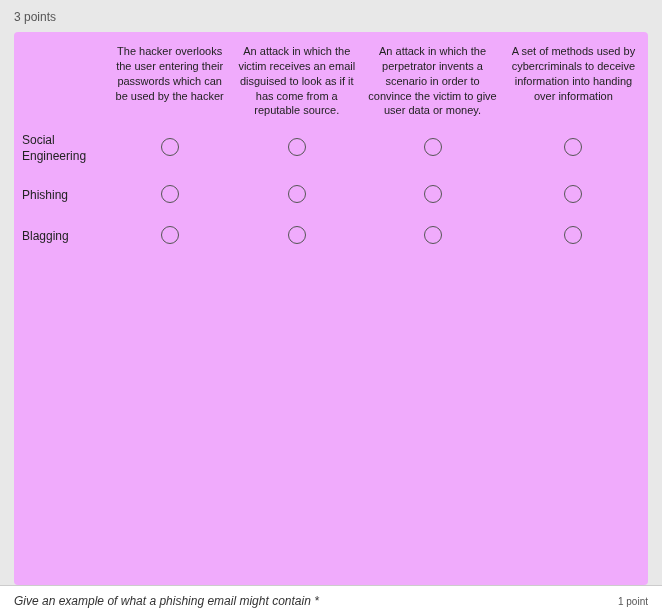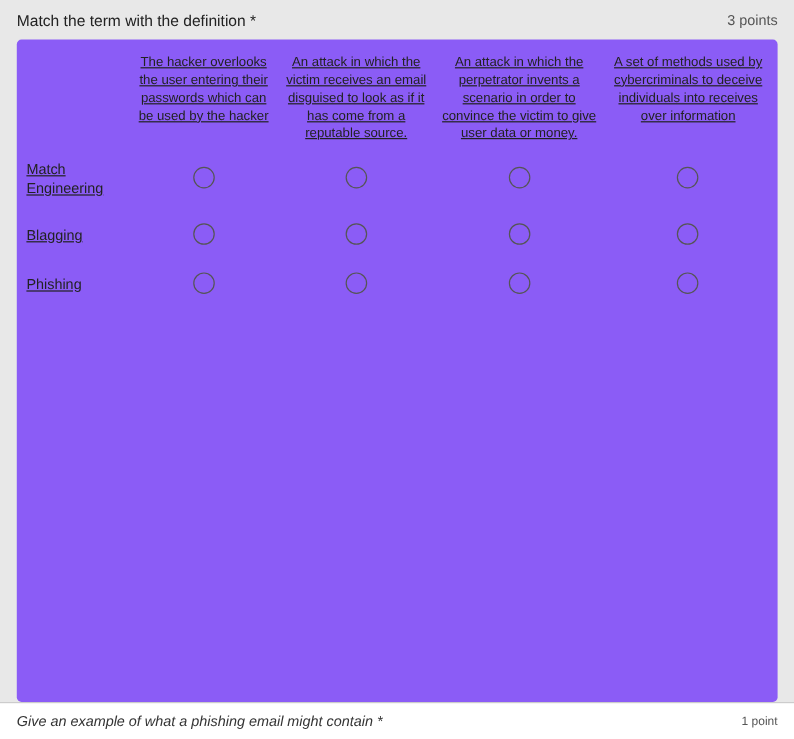--- a/index.html
+++ b/index.html
@@ -38,25 +38,24 @@
       font-size: 13px;
       color: #222;
     }
 
     .points-label {
       font-size: 12px;
       color: #555;
     }
 
     .table-wrapper {
-      background: #8b5cf6;
+      background: #f0abfc;
       border-radius: 4px;
       padding: 8px 4px 12px 4px;
       flex: 1;
-      text-decoration: underline;
     }
 
     table {
       width: 100%;
       border-collapse: collapse;
     }
 
     thead tr th {
       font-size: 11px;
       font-weight: normal;
@@ -116,52 +115,51 @@
     .footer-points {
       font-size: 10px;
       color: #555;
     }
   </style>
 </head>
 <body>
 
 <div class="page">
   <div class="header-row">
-    <span class="question-title">Match the term with the definition *</span>
     <span class="points-label">3 points</span>
   </div>
 
   <div class="table-wrapper">
     <table>
       <thead>
         <tr>
           <th></th>
           <th>The hacker overlooks the user entering their passwords which can be used by the hacker</th>
           <th>An attack in which the victim receives an email disguised to look as if it has come from a reputable source.</th>
           <th>An attack in which the perpetrator invents a scenario in order to convince the victim to give user data or money.</th>
-          <th>A set of methods used by cybercriminals to deceive individuals into receives over information</th>
+          <th>A set of methods used by cybercriminals to deceive information into handing over information</th>
         </tr>
       </thead>
       <tbody>
         <tr>
-          <td>Match Engineering</td>
+          <td>Social Engineering</td>
+          <td><span class="radio-circle"></span></td>
+          <td><span class="radio-circle"></span></td>
+          <td><span class="radio-circle"></span></td>
+          <td><span class="radio-circle"></span></td>
+        </tr>
+        <tr>
+          <td>Phishing</td>
           <td><span class="radio-circle"></span></td>
           <td><span class="radio-circle"></span></td>
           <td><span class="radio-circle"></span></td>
           <td><span class="radio-circle"></span></td>
         </tr>
         <tr>
           <td>Blagging</td>
-          <td><span class="radio-circle"></span></td>
-          <td><span class="radio-circle"></span></td>
-          <td><span class="radio-circle"></span></td>
-          <td><span class="radio-circle"></span></td>
-        </tr>
-        <tr>
-          <td>Phishing</td>
           <td><span class="radio-circle"></span></td>
           <td><span class="radio-circle"></span></td>
           <td><span class="radio-circle"></span></td>
           <td><span class="radio-circle"></span></td>
         </tr>
       </tbody>
     </table>
   </div>
 
   <div class="footer-bar">

